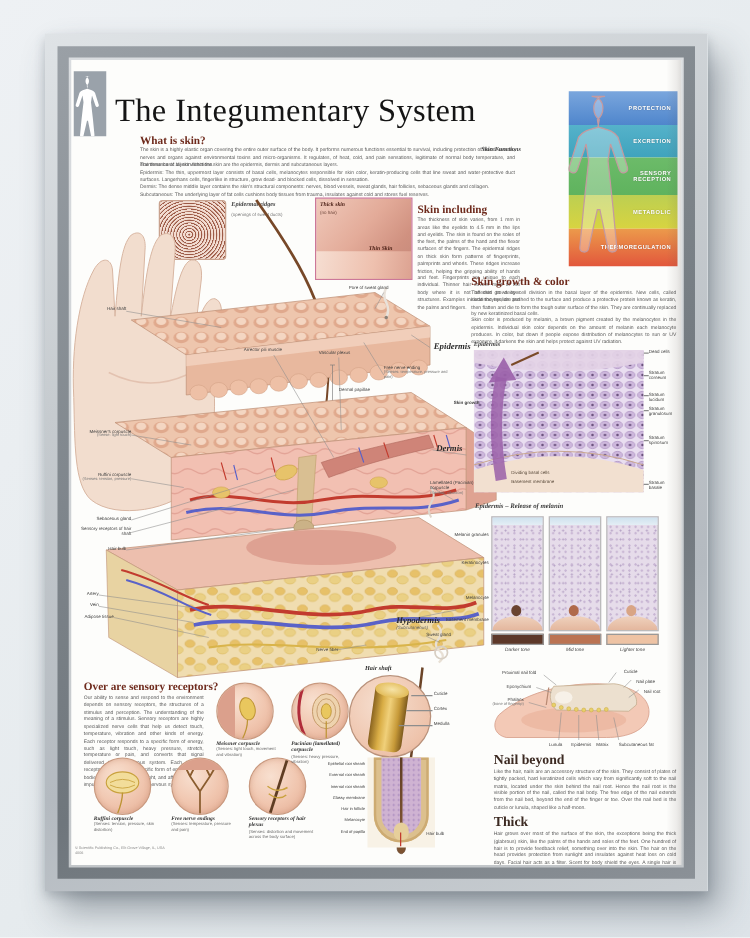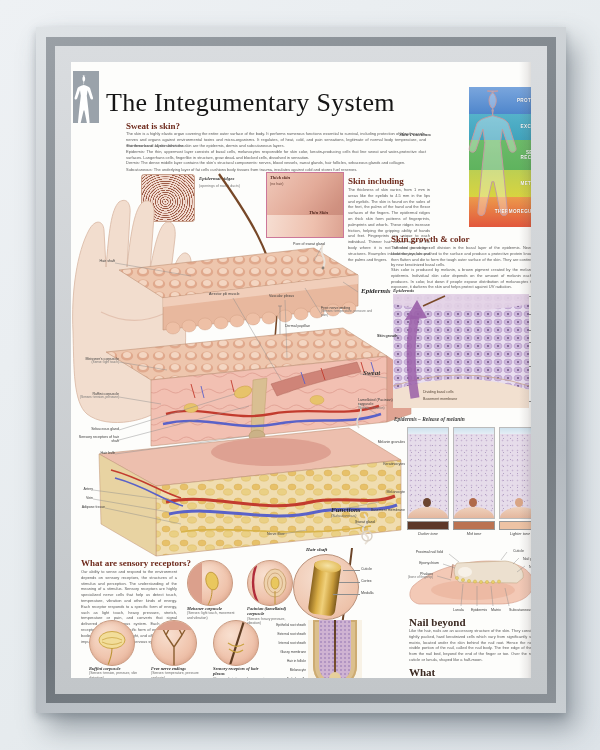--- a/index.html
+++ b/index.html
@@ -6,21 +6,21 @@
   body{width:600px;height:750px;background:linear-gradient(135deg,#eef1f4 0%,#e6ebee 55%,#dde3e8 100%);
        font-family:"Liberation Sans",sans-serif;overflow:hidden;position:relative;}
   .abs{position:absolute;}
   
   .frame-outer{position:absolute;left:36px;top:27px;width:530px;height:686px;
       background:linear-gradient(160deg,#dfe3e6 0%,#c6cbcf 35%,#b4bac0 70%,#c9ced2 100%);
       box-shadow:10px 16px 26px rgba(60,70,82,.45), 0 4px 8px rgba(60,70,82,.25);
       padding:10px;box-sizing:border-box;}
   .frame-bevel{width:100%;height:100%;box-sizing:border-box;padding:9px;
       background:linear-gradient(150deg,#9aa0a6 0%,#7e858b 40%,#6f767c 65%,#8b9197 100%);}
-  .frame-lip{width:100%;height:100%;box-sizing:border-box;padding:16px;
+  .frame-lip{width:100%;height:100%;box-sizing:border-box;padding:2px;
       background:linear-gradient(180deg,#d9dcdf,#c2c6c9);}
   .poster{position:relative;width:100%;height:100%;background:#fdfdfb;overflow:hidden;}
   .poster-curl{position:absolute;right:0;top:0;width:12px;height:100%;
       background:linear-gradient(90deg,rgba(0,0,0,0) 0%,rgba(90,80,80,.10) 70%,rgba(60,50,50,.16) 100%);pointer-events:none;}
   
   .title{font-family:"Liberation Serif",serif;font-size:26px;color:#151515;letter-spacing:.3px;white-space:nowrap;}
   .h2{font-family:"Liberation Serif",serif;font-weight:bold;font-size:9px;color:#6e2a1c;}
   .h2-lg{font-family:"Liberation Serif",serif;font-weight:bold;font-size:11px;color:#3c2a22;}
   .body-txt{font-size:4px;line-height:1.45;color:#5a5a5a;text-align:justify;}
   .lbl{font-size:3.6px;line-height:1.2;color:#3d3d3d;}
@@ -90,21 +90,21 @@
    <div class="poster">
 
     <div class="icon-box">
       <svg viewBox="0 0 26 52" width="26" height="52">
         <path fill="#ffffff" d="M13,4 c-2.2,0 -3.6,1.7 -3.6,3.8 c0,1.7 .9,3 1.8,3.7 l-.4,2.4 c-2.6,.8 -5,1.2 -6.2,3.2 l-3,9.6 c-.5,1.8 1.8,2.6 2.6,.8 l2.8,-8.2 l.8,5.4 l-1.6,14 l-1.2,12.4 c-.2,1.8 2.4,2.2 2.8,.4 l2.8,-12 l.8,0 l2.4,12 c.4,1.8 3,1.4 2.8,-.4 l-1.2,-12.4 l-1.6,-14 l.8,-5.4 l2.8,8.2 c.8,1.8 3.1,1 2.6,-.8 l-3,-9.6 c-1.2,-2 -3.6,-2.4 -6.2,-3.2 l-.4,-2.4 c.9,-.7 1.8,-2 1.8,-3.7 c0,-2.1 -1.4,-3.8 -3.6,-3.8 z"></path>
       </svg>
     </div>
 
     <div class="abs title" style="left:35px;top:26px;">The Integumentary System</div>
 
-    <div class="abs h2" style="left:55px;top:59px;">Sweat is skin?</div>
+    <div class="abs h2" style="left:55px;top:59px;">What is skin?</div>
     <div class="abs body-txt" style="left:55px;top:69px;width:300px;">The skin is a highly elastic organ covering the entire outer surface of the body. It performs numerous functions essential to survival, including protection of blood vessels, nerves and organs against environmental toxins and micro-organisms. It regulates, of heat, cold, and pain sensations, legitimate of normal body temperature, and maintenance of all skin functions.</div>
     <div class="abs body-txt" style="left:55px;top:81px;width:300px;">The three basic layers within the skin are the epidermis, dermis and subcutaneous layers.</div>
     <div class="abs body-txt" style="left:55px;top:87px;width:300px;">Epidermis: The thin, uppermost layer consists of basal cells, melanocytes responsible for skin color, keratin-producing cells that line sweat and water-protective duct surfaces. Langerhans cells, fingerlike in structure, grow dead- and blocked cells, dissolved in sensation.</div>
     <div class="abs body-txt" style="left:55px;top:98px;width:300px;">Dermis: The dense middle layer contains the skin's structural components: nerves, blood vessels, sweat glands, hair follicles, sebaceous glands and collagen.</div>
     <div class="abs body-txt" style="left:55px;top:105px;width:300px;">Subcutaneous: The underlying layer of fat cells cushions body tissues from trauma, insulates against cold and stores fuel reserves.</div>
 
     <div class="abs lbl ital" style="left:328px;top:70px;font-size:5px;color:#444;">Skin Functions</div>
     <div class="bands">
       <div class="band" style="height:27px;background:linear-gradient(180deg,#7aa6dd,#4f86cc);">
               <span>PROTECTION</span>
@@ -258,23 +258,23 @@
       <line x1="268" y1="622" x2="282" y2="620" stroke="#8d8d8d" stroke-width=".45"></line>
     </svg>
 
     <div class="abs lbl lbl-r" style="left:0px;top:197px;width:44px;">Hair shaft</div>
     <div class="abs lbl" style="left:222px;top:180px;width:60px;">Pore of sweat gland</div>
     <div class="abs lbl" style="left:138px;top:230px;width:44px;">Arrector pili muscle</div>
     <div class="abs lbl" style="left:198px;top:232px;width:40px;">Vascular plexus</div>
     <div class="abs lbl" style="left:214px;top:262px;width:44px;">Dermal papillae</div>
     <div class="abs lbl" style="left:250px;top:244px;width:52px;"><span>Free nerve ending</span><span class="sub">(Senses: temperature, pressure and pain)</span></div>
     <div class="abs layer-lbl" style="left:290px;top:225px;">Epidermis</div>
-    <div class="abs layer-lbl" style="left:292px;top:307px;">Sweat</div>
+    <div class="abs layer-lbl" style="left:292px;top:307px;">Dermis</div>
     <div class="abs" style="left:260px;top:444px;">
-      <div class="layer-lbl">Functions</div>
+      <div class="layer-lbl">Hypodermis</div>
       <div class="lbl" style="font-style:italic;color:#666;">(Subcutaneous)</div>
     </div>
     <div class="abs lbl lbl-r" style="left:0px;top:295px;width:48px;"><span>Meissner's corpuscle</span><span class="sub">(Sense: light touch)</span></div>
     <div class="abs lbl lbl-r" style="left:0px;top:330px;width:48px;"><span>Ruffini corpuscle</span><span class="sub">(Senses: tension, pressure)</span></div>
     <div class="abs lbl lbl-r" style="left:0px;top:365px;width:48px;">Sebaceous gland</div>
     <div class="abs lbl lbl-r" style="left:0px;top:373px;width:48px;">Sensory receptors of hair shaft</div>
     <div class="abs lbl lbl-r" style="left:0px;top:389px;width:44px;">Hair bulb</div>
     <div class="abs lbl lbl-r" style="left:0px;top:425px;width:22px;">Artery</div>
     <div class="abs lbl lbl-r" style="left:0px;top:434px;width:22px;">Vein</div>
     <div class="abs lbl lbl-r" style="left:0px;top:443px;width:34px;">Adipose tissue</div>
@@ -338,21 +338,21 @@
     <div class="swatch" style="left:382px;top:459px;background:#bb7352;"></div>
     <div class="swatch" style="left:428px;top:459px;background:#eec3a4;"></div>
     <div class="tone-lbl" style="left:336px;top:470px;">Darker tone</div>
     <div class="tone-lbl" style="left:382px;top:470px;">Mid tone</div>
     <div class="tone-lbl" style="left:428px;top:470px;">Lighter tone</div>
     <div class="abs lbl lbl-r" style="left:296px;top:378px;width:38px;">Melanin granules</div>
     <div class="abs lbl lbl-r" style="left:296px;top:400px;width:38px;">Keratinocytes</div>
     <div class="abs lbl lbl-r" style="left:296px;top:428px;width:38px;">Melanocyte</div>
     <div class="abs lbl lbl-r" style="left:296px;top:446px;width:38px;">Basement membrane</div>
 
-    <div class="abs h2" style="left:10px;top:496px;">What are sensory receptors?</div>
+    <div class="abs h2" style="left:10px;top:496px;">Over are sensory receptors?</div>
     <div class="abs body-txt" style="left:10px;top:507px;width:96px;">Our ability to sense and respond to the environment depends on sensory receptors, the structures of a stimulus and perception. The understanding of the meaning of a stimulus. Sensory receptors are highly specialized nerve cells that help us detect touch, temperature, vibration and other kinds of energy. Each receptor responds to a specific form of energy, such as light touch, heavy pressure, stretch, temperature or pain, and converts that signal delivered to the nervous system. Each type of receptor responds to a specific form of energy — cell bodies of axons respond to light, and afferent sensory impulses travel to the central nervous system.</div>
 
     <div class="scircle" style="left:116px;top:498px;">
       <svg viewBox="0 0 44 44">
               <rect x="0" y="0" width="14" height="44" fill="#dba08c"></rect>
               <ellipse cx="24" cy="20" rx="6" ry="9" fill="#e9c75e" stroke="#bd9434" stroke-width=".8" transform="rotate(-14 24 20)"></ellipse>
               <path d="M24,29 C24,36 22,40 20,44" stroke="#bd9434" fill="none" stroke-width="1"></path>
             </svg>
     </div>
     <div class="scircle" style="left:176px;top:498px;">
@@ -468,21 +468,21 @@
     <div class="abs lbl" style="left:452px;top:495px;width:30px;">Nail plate</div>
     <div class="abs lbl" style="left:458px;top:503px;width:28px;">Nail root</div>
     <div class="abs lbl" style="left:382px;top:546px;width:20px;">Lunula</div>
     <div class="abs lbl" style="left:400px;top:546px;width:22px;">Epidermis</div>
     <div class="abs lbl" style="left:420px;top:546px;width:18px;">Matrix</div>
     <div class="abs lbl" style="left:438px;top:546px;width:34px;">Subcutaneous fat</div>
 
     <div class="abs h2-lg" style="left:338px;top:554px;">Nail beyond</div>
     <div class="abs body-txt" style="left:338px;top:566px;width:146px;">Like the hair, nails are an accessory structure of the skin. They consist of plates of tightly packed, hard keratinized cells which vary from significantly soft to the nail matrix, located under the skin behind the nail root. Hence the nail root is the visible portion of the nail, called the nail body. The free edge of the nail extends from the nail bed, beyond the end of the finger or toe. Over the nail bed is the cuticle or lunula, shaped like a half-moon.</div>
 
-    <div class="abs h2-lg" style="left:338px;top:604px;">What</div>
+    <div class="abs h2-lg" style="left:338px;top:604px;">Thick</div>
     <div class="abs body-txt" style="left:338px;top:616px;width:146px;">Hair grows over most of the surface of the skin, the exceptions being the thick (glabrous) skin, like the palms of the hands and soles of the feet. One hundred of hair is to provide feedback relief, something over into the skin. The hair on the head provides protection from sunlight and insulates against heat loss on cold days. Facial hair acts as a filter. Scent for body shield the eyes. A single hair is composed of dead keratinized cells forming a flexible strand. The hair growth cycle involves periods of hair production, followed by rest and shedding. Hair doesn't grow simultaneously over the whole body.</div>
 
     <div class="copyright">
       <div>© Scientific Publishing Co., Elk Grove Village, IL, USA</div>
       <div>4006</div>
     </div>
 
     <div class="poster-curl"></div>
    </div>
   </div>

